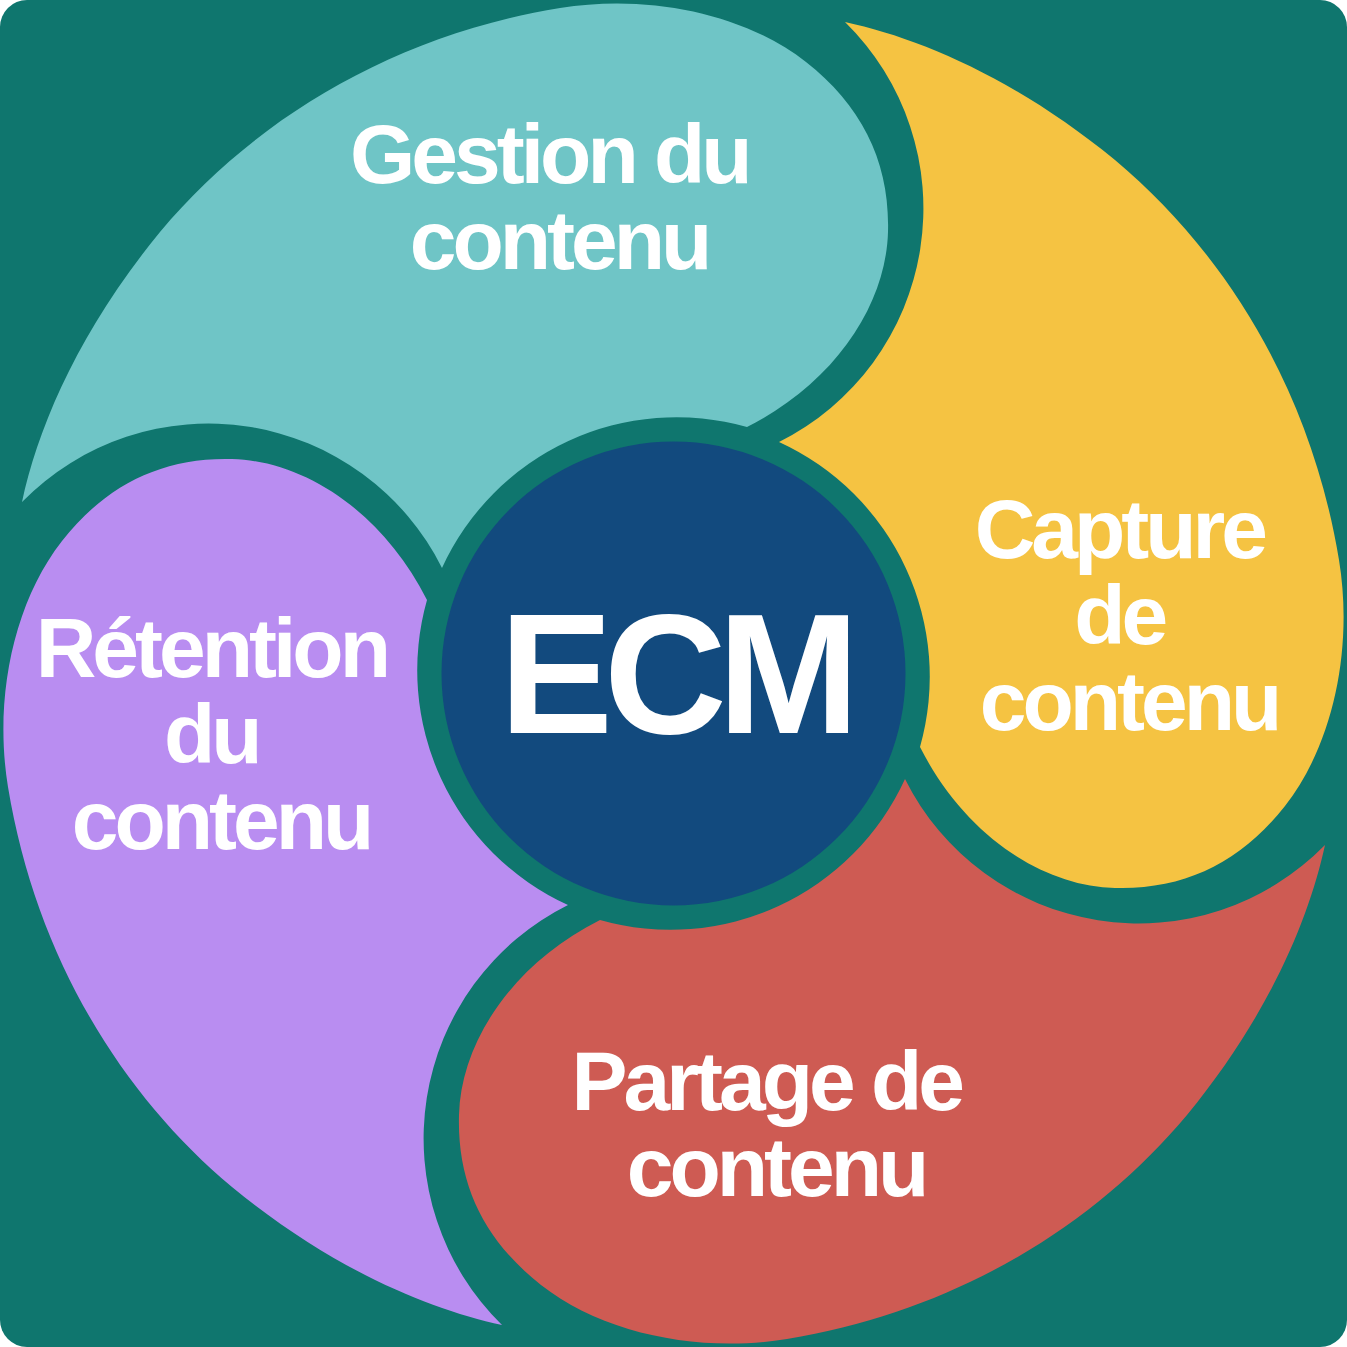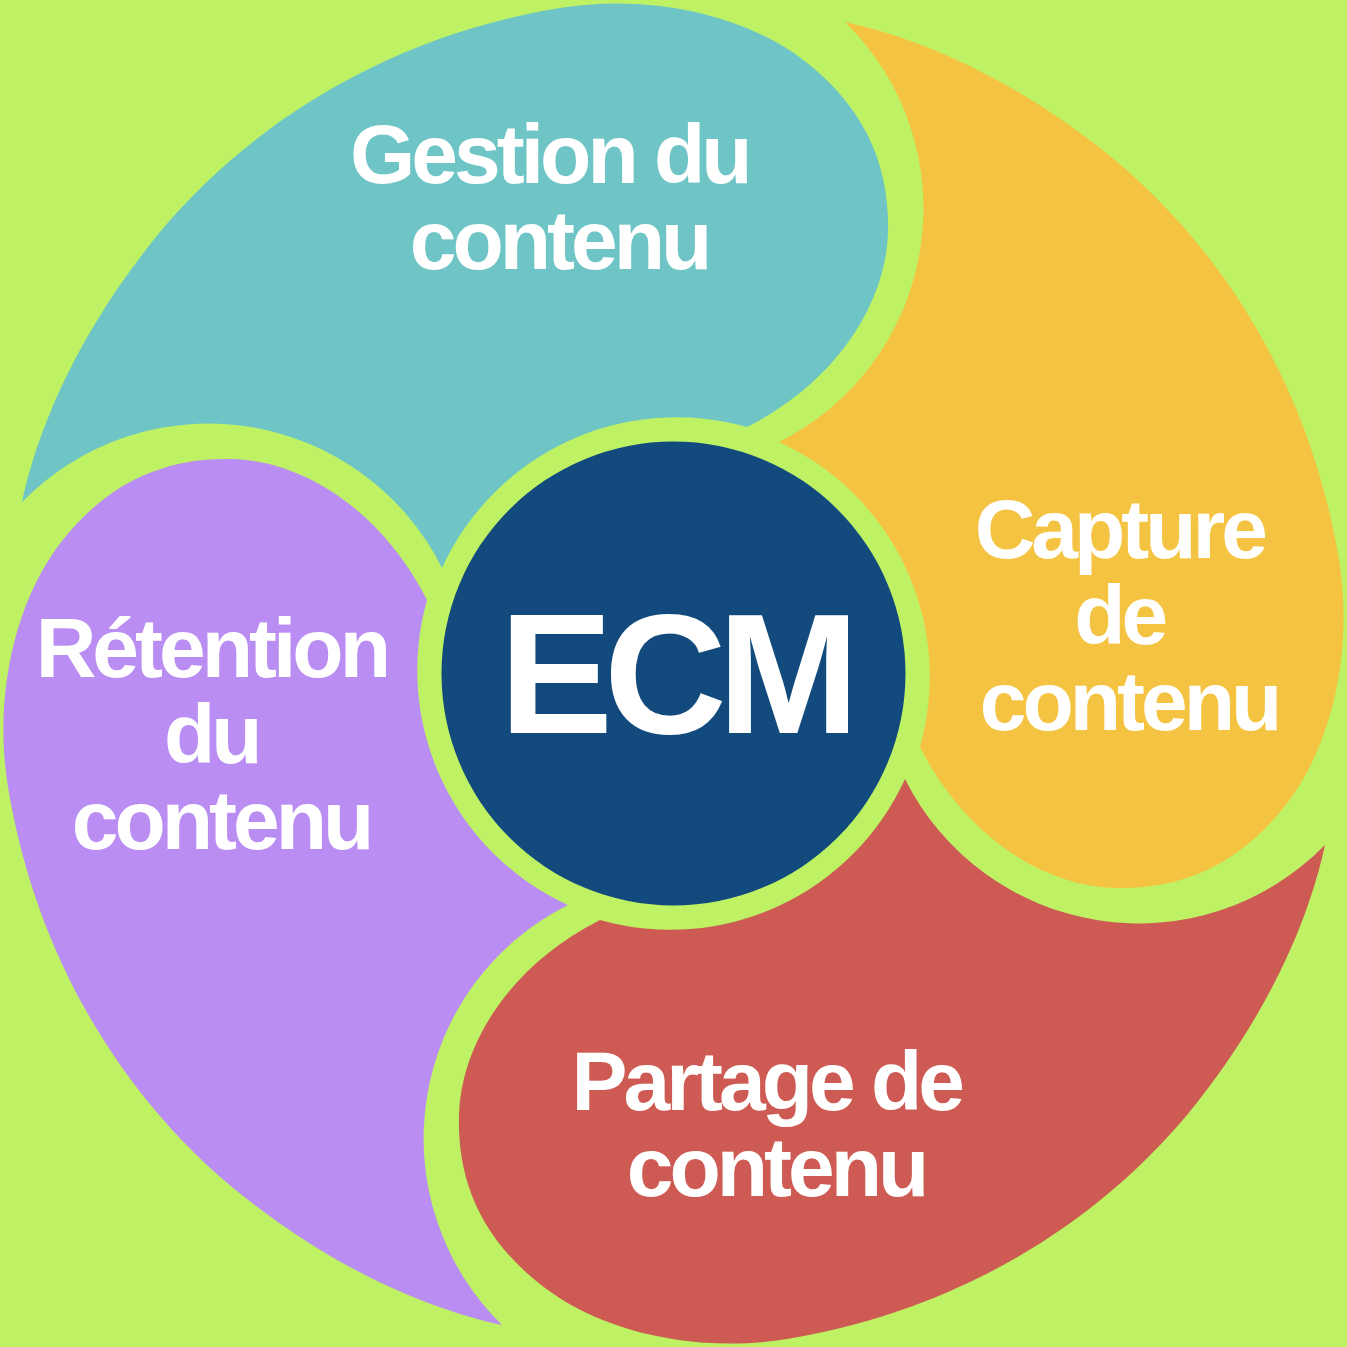--- a/index.html
+++ b/index.html
@@ -7,21 +7,22 @@
     padding: 0;
     background: #ffffff;
     width: 1347px;
     height: 1347px;
     overflow: hidden;
   }
   .stage {
     position: relative;
     width: 1347px;
     height: 1347px;
-    background: #bef264;
+    background: #0f766e;
+    border-radius: 27px;
   }
   svg { display: block; }
   .seg-label {
     font-family: "Liberation Sans", "DejaVu Sans", sans-serif;
     font-weight: 700;
     font-size: 84px;
     letter-spacing: -4px;
     fill: #ffffff;
     text-anchor: middle;
   }

